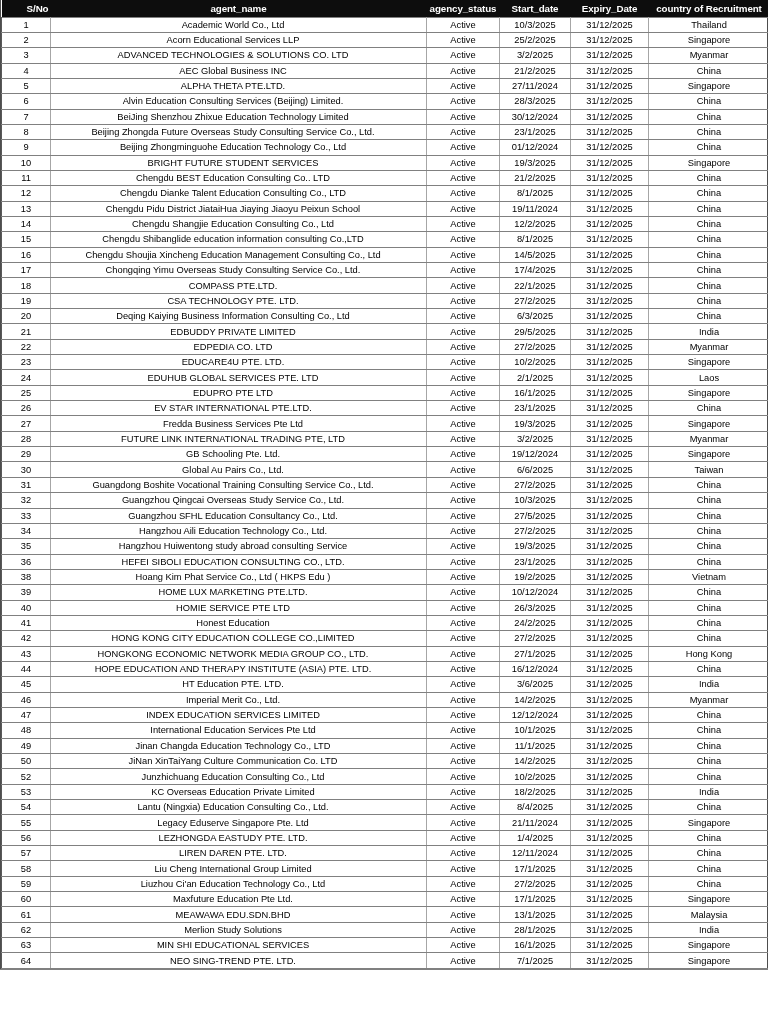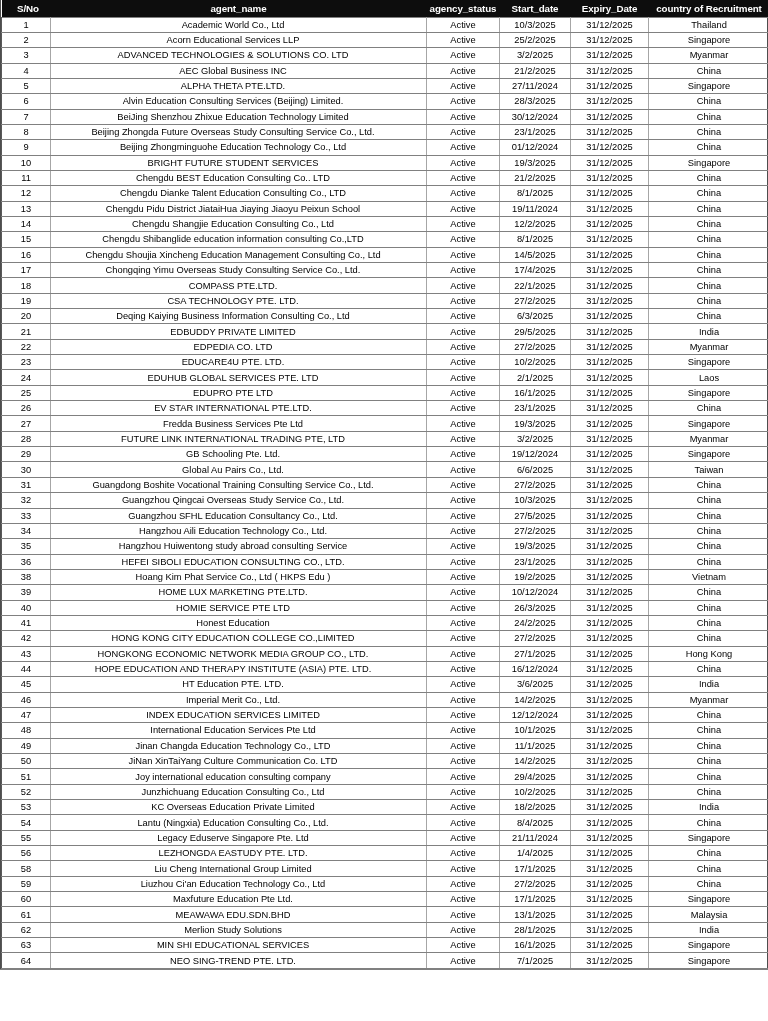--- a/index.html
+++ b/index.html
@@ -32,21 +32,21 @@
     background: #0d0d0d;
     color: #ffffff;
     font-weight: bold;
     font-size: 9.8px;
     height: 17px;
     padding: 0 2px;
     border: none;
     letter-spacing: -0.1px;
   }
   #agent-table thead th.sno-head {
-    text-align: center;
+    text-align: right;
     padding-left: 6px;
   }
   #agent-table tbody td {
     height: 15.35px;
     padding: 0 3px;
     text-align: center;
     border-left: 1px solid #a6a6a6;
     border-right: 1px solid #a6a6a6;
     border-bottom: 1px solid #808080;
     white-space: nowrap;
@@ -486,28 +486,20 @@
         </tr>
         <tr>
           <td class="sno-cell">50</td>
           <td class="name-cell">JiNan XinTaiYang Culture Communication Co. LTD</td>
           <td>Active</td>
           <td>14/2/2025</td>
           <td>31/12/2025</td>
           <td class="ctry-cell">China</td>
         </tr>
         <tr>
-          <td class="sno-cell">51</td>
-          <td class="name-cell">Joy international education consulting company</td>
-          <td>Active</td>
-          <td>29/4/2025</td>
-          <td>31/12/2025</td>
-          <td class="ctry-cell">China</td>
-        </tr>
-        <tr>
           <td class="sno-cell">52</td>
           <td class="name-cell">Junzhichuang Education Consulting Co., Ltd</td>
           <td>Active</td>
           <td>10/2/2025</td>
           <td>31/12/2025</td>
           <td class="ctry-cell">China</td>
         </tr>
         <tr>
           <td class="sno-cell">53</td>
           <td class="name-cell">KC Overseas Education Private Limited</td>
@@ -530,20 +522,28 @@
           <td>Active</td>
           <td>21/11/2024</td>
           <td>31/12/2025</td>
           <td class="ctry-cell">Singapore</td>
         </tr>
         <tr>
           <td class="sno-cell">56</td>
           <td class="name-cell">LEZHONGDA EASTUDY PTE. LTD.</td>
           <td>Active</td>
           <td>1/4/2025</td>
+          <td>31/12/2025</td>
+          <td class="ctry-cell">China</td>
+        </tr>
+        <tr>
+          <td class="sno-cell">57</td>
+          <td class="name-cell">LIREN DAREN PTE. LTD.</td>
+          <td>Active</td>
+          <td>12/11/2024</td>
           <td>31/12/2025</td>
           <td class="ctry-cell">China</td>
         </tr>
         <tr>
           <td class="sno-cell">58</td>
           <td class="name-cell">Liu Cheng International Group Limited</td>
           <td>Active</td>
           <td>17/1/2025</td>
           <td>31/12/2025</td>
           <td class="ctry-cell">China</td>

